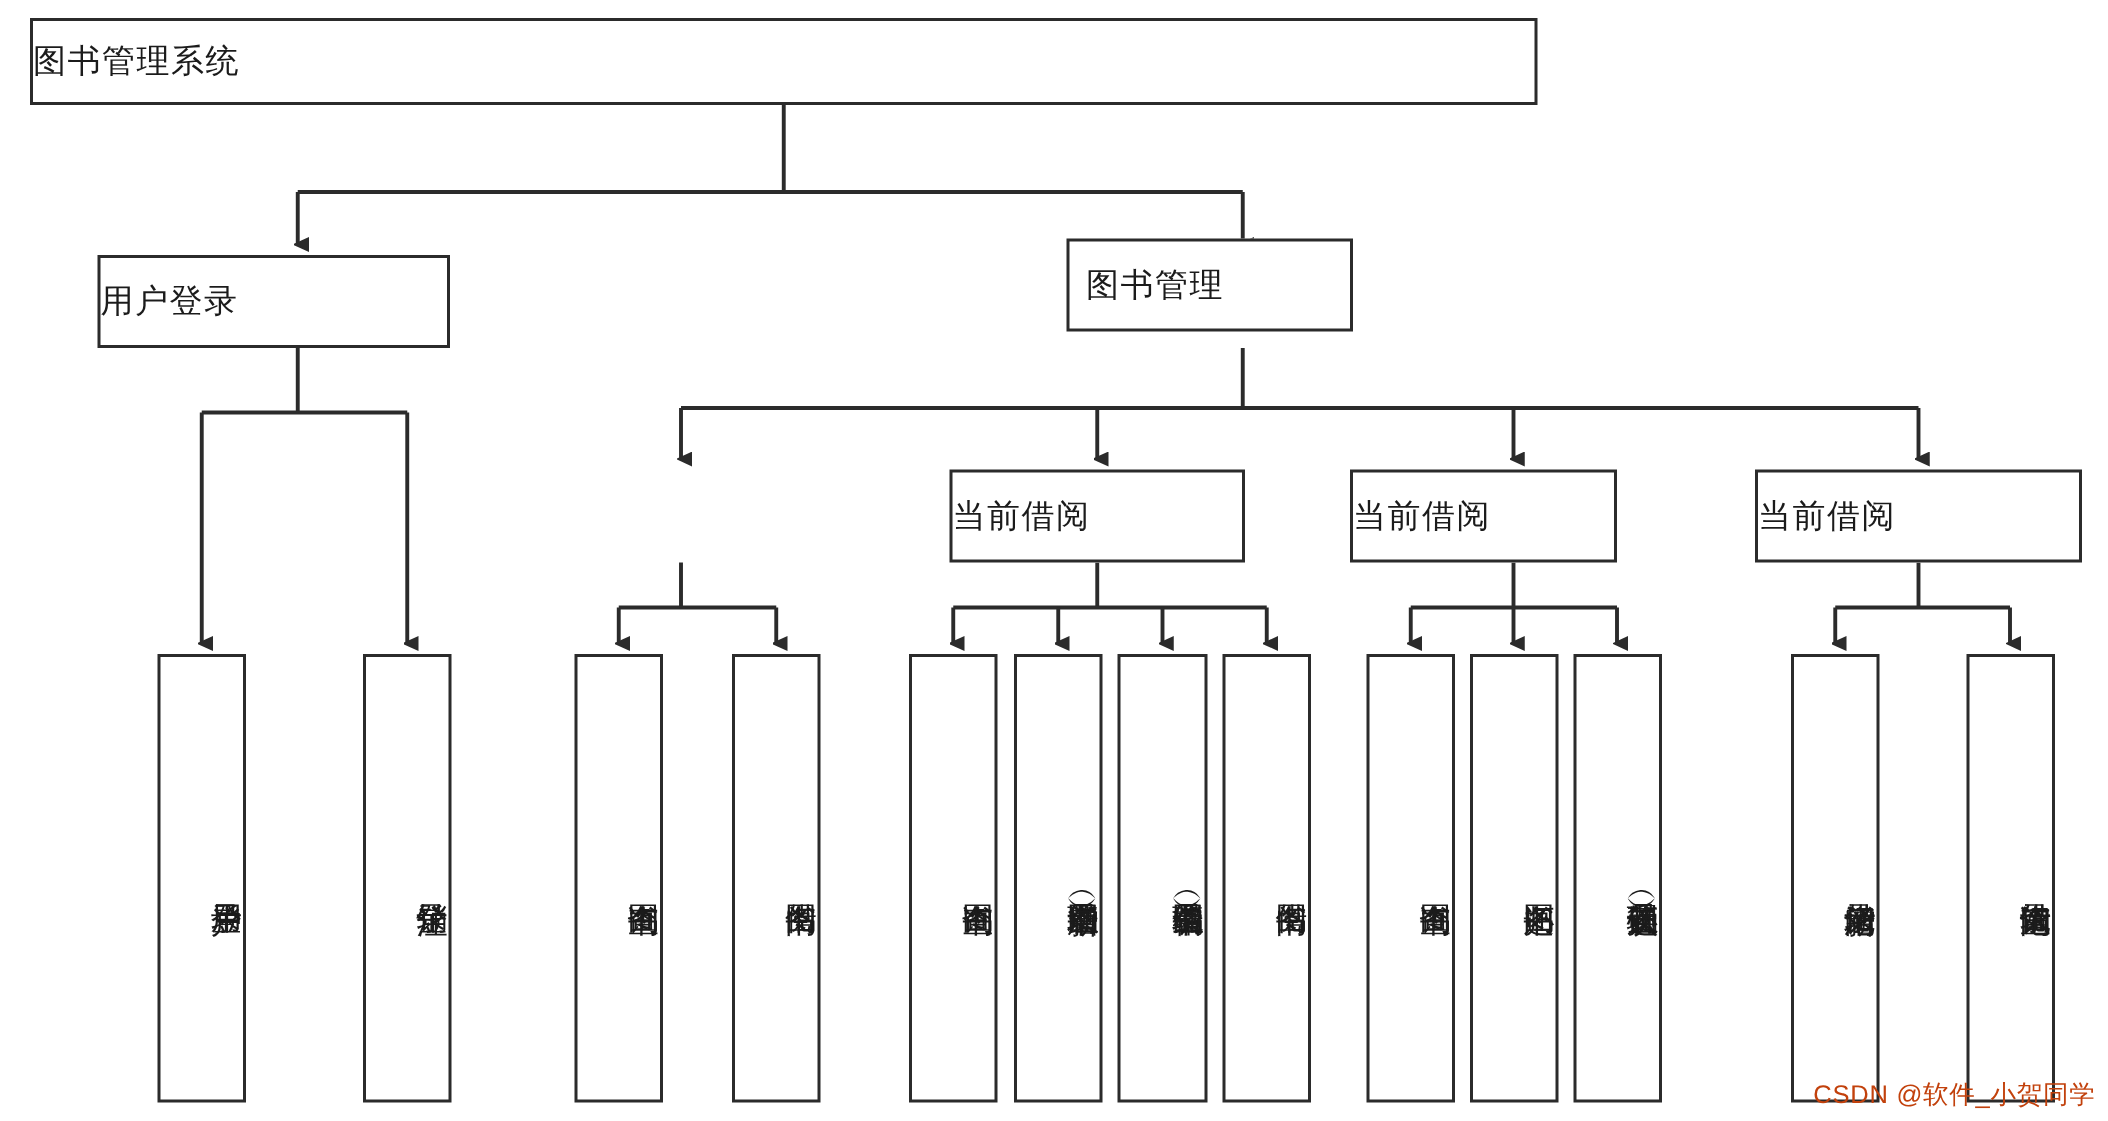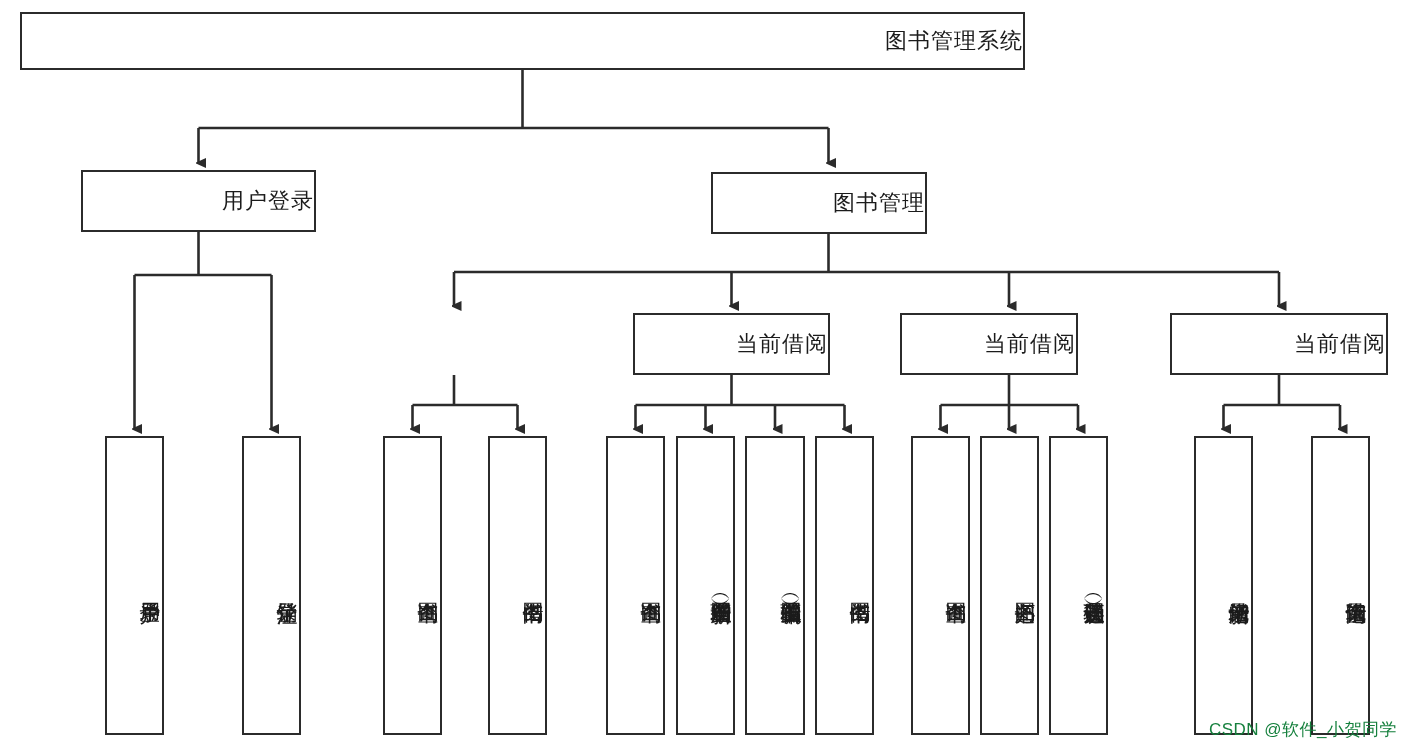--- a/index.html
+++ b/index.html
@@ -25,21 +25,21 @@
     height: 747px;
     pointer-events: none;
   }
   .node {
     position: absolute;
     box-sizing: border-box;
     border: 2px solid #2b2b2b;
     background: #ffffff;
     display: flex;
     align-items: center;
-    justify-content: flex-end;
+    justify-content: flex-start;
     color: #1b1b1b;
   }
   .node.horiz {
     font-size: 22px;
     letter-spacing: 1px;
   }
   .node.vert {
     writing-mode: vertical-rl;
     text-orientation: upright;
     font-size: 21px;
@@ -54,21 +54,21 @@
     writing-mode: vertical-rl;
     text-orientation: upright;
     display: block;
     max-height: 100%;
   }
   #watermark {
     position: absolute;
     right: 8px;
     bottom: 6px;
     font-size: 17px;
-    color: #15803d;
+    color: #c2410c;
     letter-spacing: 0.5px;
     white-space: nowrap;
   }
 </style>
 </head>
 <body>
 
 <div id="canvas">
 
   <svg id="edges" viewBox="0 0 1405 747" xmlns="http://www.w3.org/2000/svg">
@@ -119,24 +119,24 @@
       <path d="M1223.5,405 L1340,405"></path>
       <path d="M1223.5,405 L1223.5,429" marker-end="url(#arrow)"></path>
       <path d="M1340,405 L1340,429" marker-end="url(#arrow)"></path>
     </g>
   </svg>
 
   <div class="node horiz" style="left:20px; top:12px; width:1005px; height:58px;">
     <span>图书管理系统</span>
   </div>
 
-  <div class="node horiz" style="left:81px; top:170px; width:235px; height:62px;">
+  <div class="node horiz" style="left:65px; top:170px; width:235px; height:62px;">
     <span>用户登录</span>
   </div>
-  <div class="node horiz" style="left:711px; top:172px; width:216px; height:62px;">
+  <div class="node horiz" style="left:711px; top:159px; width:191px; height:62px;padding-left:11px;">
     <span>图书管理</span>
   </div>
 
   <div class="node horiz" style="left:633px; top:313px; width:197px; height:62px;">
     <span>当前借阅</span>
   </div>
   <div class="node horiz" style="left:900px; top:313px; width:178px; height:62px;">
     <span>当前借阅</span>
   </div>
   <div class="node horiz" style="left:1170px; top:313px; width:218px; height:62px;">

